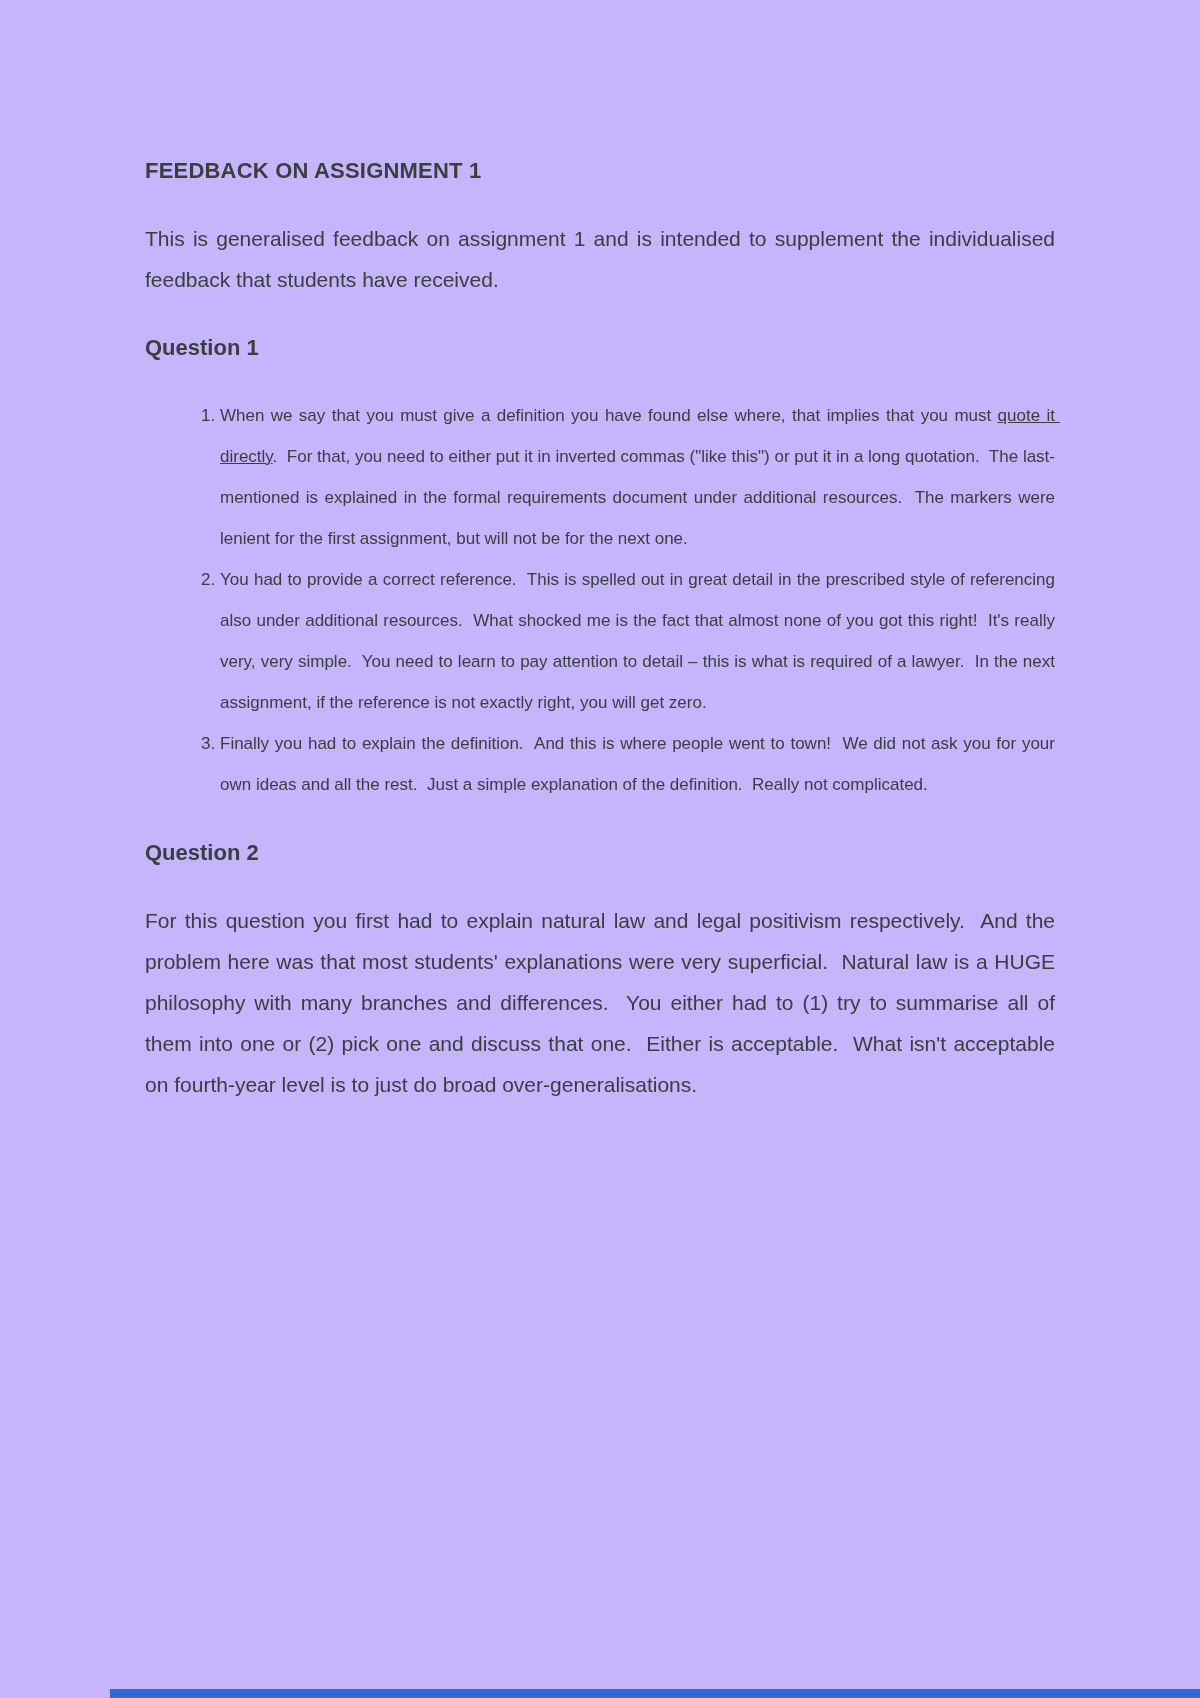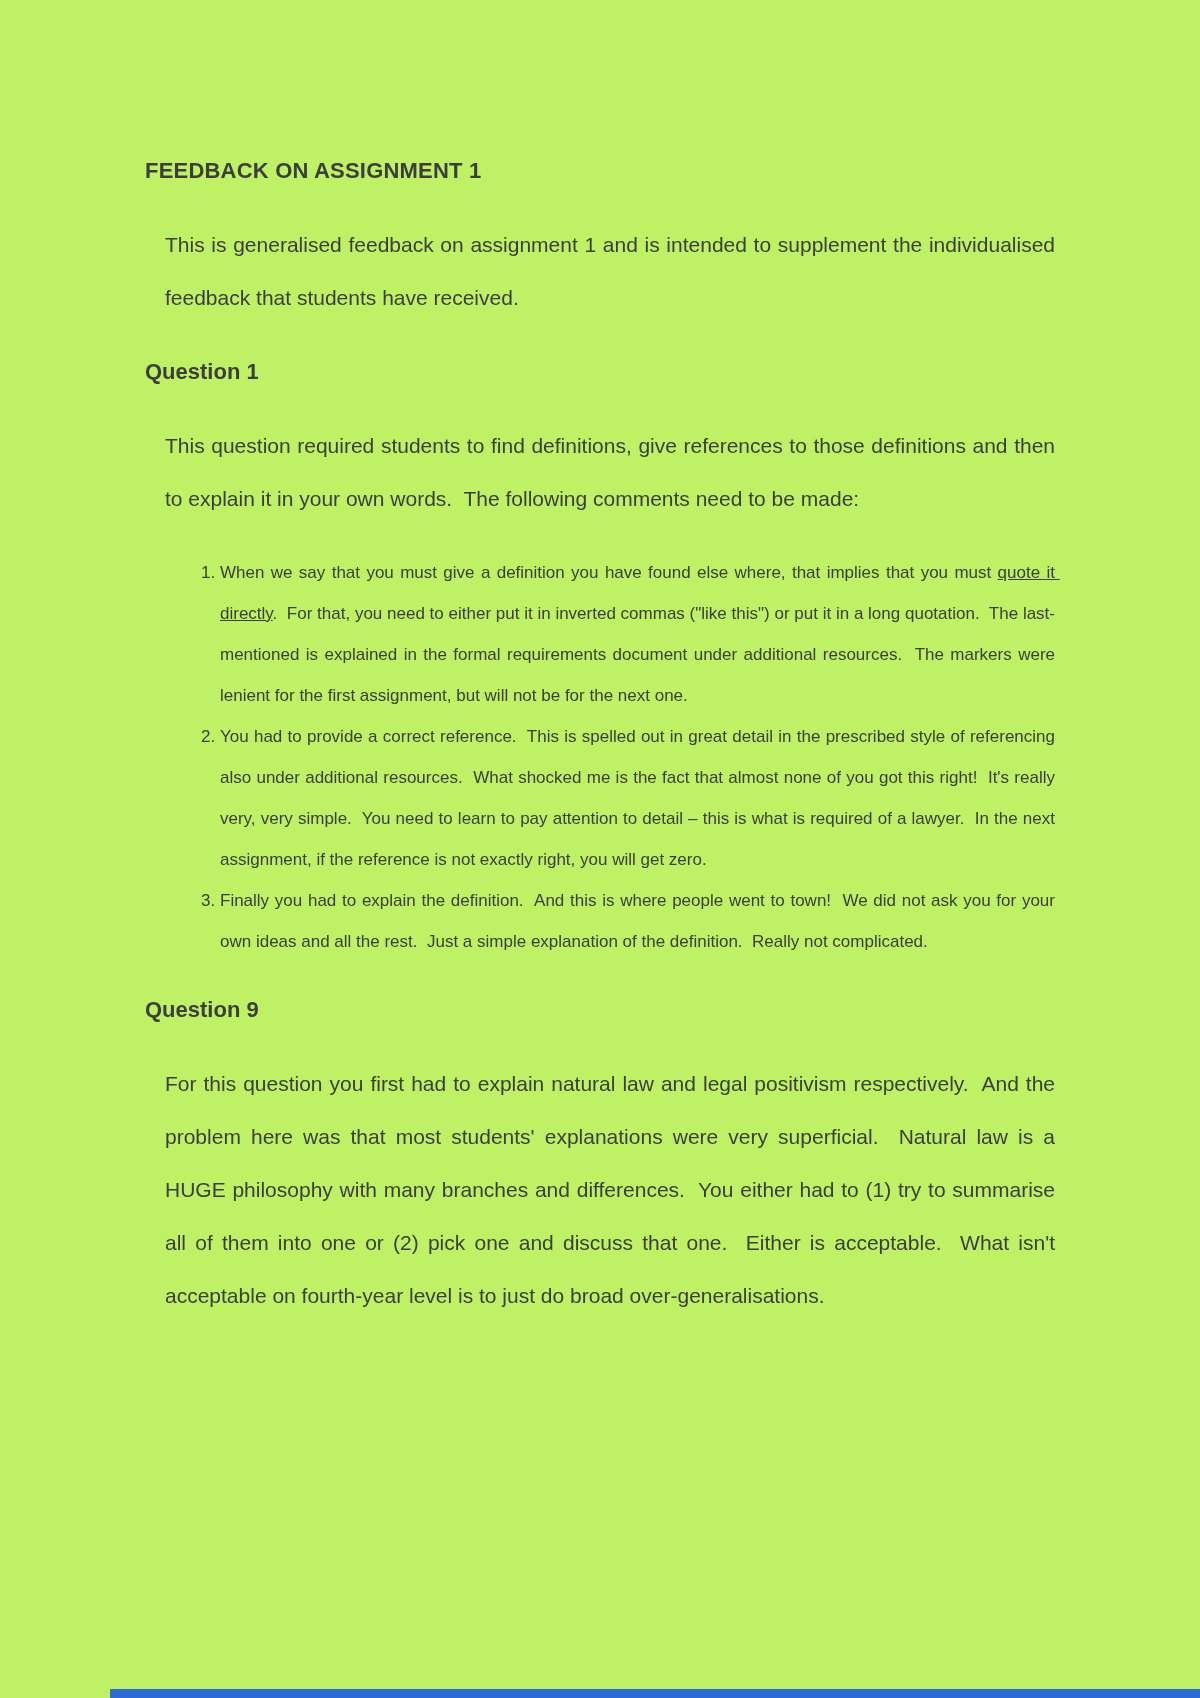--- a/index.html
+++ b/index.html
@@ -8,44 +8,43 @@
     width: 1200px;
     height: 1698px;
     position: relative;
     font-family: "Liberation Sans", sans-serif;
     color: #3d3d3d;
     overflow: hidden;
   }
   .page {
     position: absolute;
     inset: 0;
-    background: #bef264;
+    background: #c4b5fd;
     padding: 150px 145px 0 145px;
   }
   .doc-title {
     font-size: 22px;
     font-weight: bold;
     line-height: 41px;
     margin-bottom: 27px;
     letter-spacing: 0.2px;
   }
   .section-heading {
     font-size: 22px;
     font-weight: bold;
     line-height: 41px;
     margin-top: 12px;
     margin-bottom: 27px;
   }
   .body-text {
     font-size: 21px;
-    line-height: 53px;
+    line-height: 41px;
     text-align: justify;
     white-space: pre-wrap;
     margin-bottom: 27px;
-    margin-left: 20px;
   }
   ol.numbered-list {
     padding-left: 75px;
     margin-bottom: 27px;
     font-size: 17px;
     line-height: 41px;
   }
   ol.numbered-list li {
     text-align: justify;
     white-space: pre-wrap;
@@ -64,27 +63,26 @@
 <body>
 
 <div class="page">
 
   <h1 class="doc-title">FEEDBACK ON ASSIGNMENT 1</h1>
 
   <p class="body-text">This is generalised feedback on assignment 1 and is intended to supplement the individualised feedback that students have received.</p>
 
   <h2 class="section-heading">Question 1</h2>
 
-  <p class="body-text">This question required students to find definitions, give references to those definitions and then to explain it in your own words.  The following comments need to be made:</p>
 
   <ol class="numbered-list">
     <li class="list-item"><span>When we say that you must give a definition you have found else where, that implies that you must </span><span class="underline">quote it directly</span><span>.  For that, you need to either put it in inverted commas ("like this") or put it in a long quotation.  The last-mentioned is explained in the formal requirements document under additional resources.  The markers were lenient for the first assignment, but will not be for the next one.</span></li>
     <li class="list-item"><span>You had to provide a correct reference.  This is spelled out in great detail in the prescribed style of referencing also under additional resources.  What shocked me is the fact that almost none of you got this right!  It's really very, very simple.  You need to learn to pay attention to detail – this is what is required of a lawyer.  In the next assignment, if the reference is not exactly right, you will get zero.</span><span class="underline"></span><span></span></li>
     <li class="list-item"><span>Finally you had to explain the definition.  And this is where people went to town!  We did not ask you for your own ideas and all the rest.  Just a simple explanation of the definition.  Really not complicated.</span><span class="underline"></span><span></span></li>
   </ol>
 
-  <h2 class="section-heading">Question 9</h2>
+  <h2 class="section-heading">Question 2</h2>
 
   <p class="body-text">For this question you first had to explain natural law and legal positivism respectively.  And the problem here was that most students' explanations were very superficial.  Natural law is a HUGE philosophy with many branches and differences.  You either had to (1) try to summarise all of them into one or (2) pick one and discuss that one.  Either is acceptable.  What isn't acceptable on fourth-year level is to just do broad over-generalisations.</p>
 
 </div>
 
 <div class="bottom-bar"></div>
 
 </body></html>

